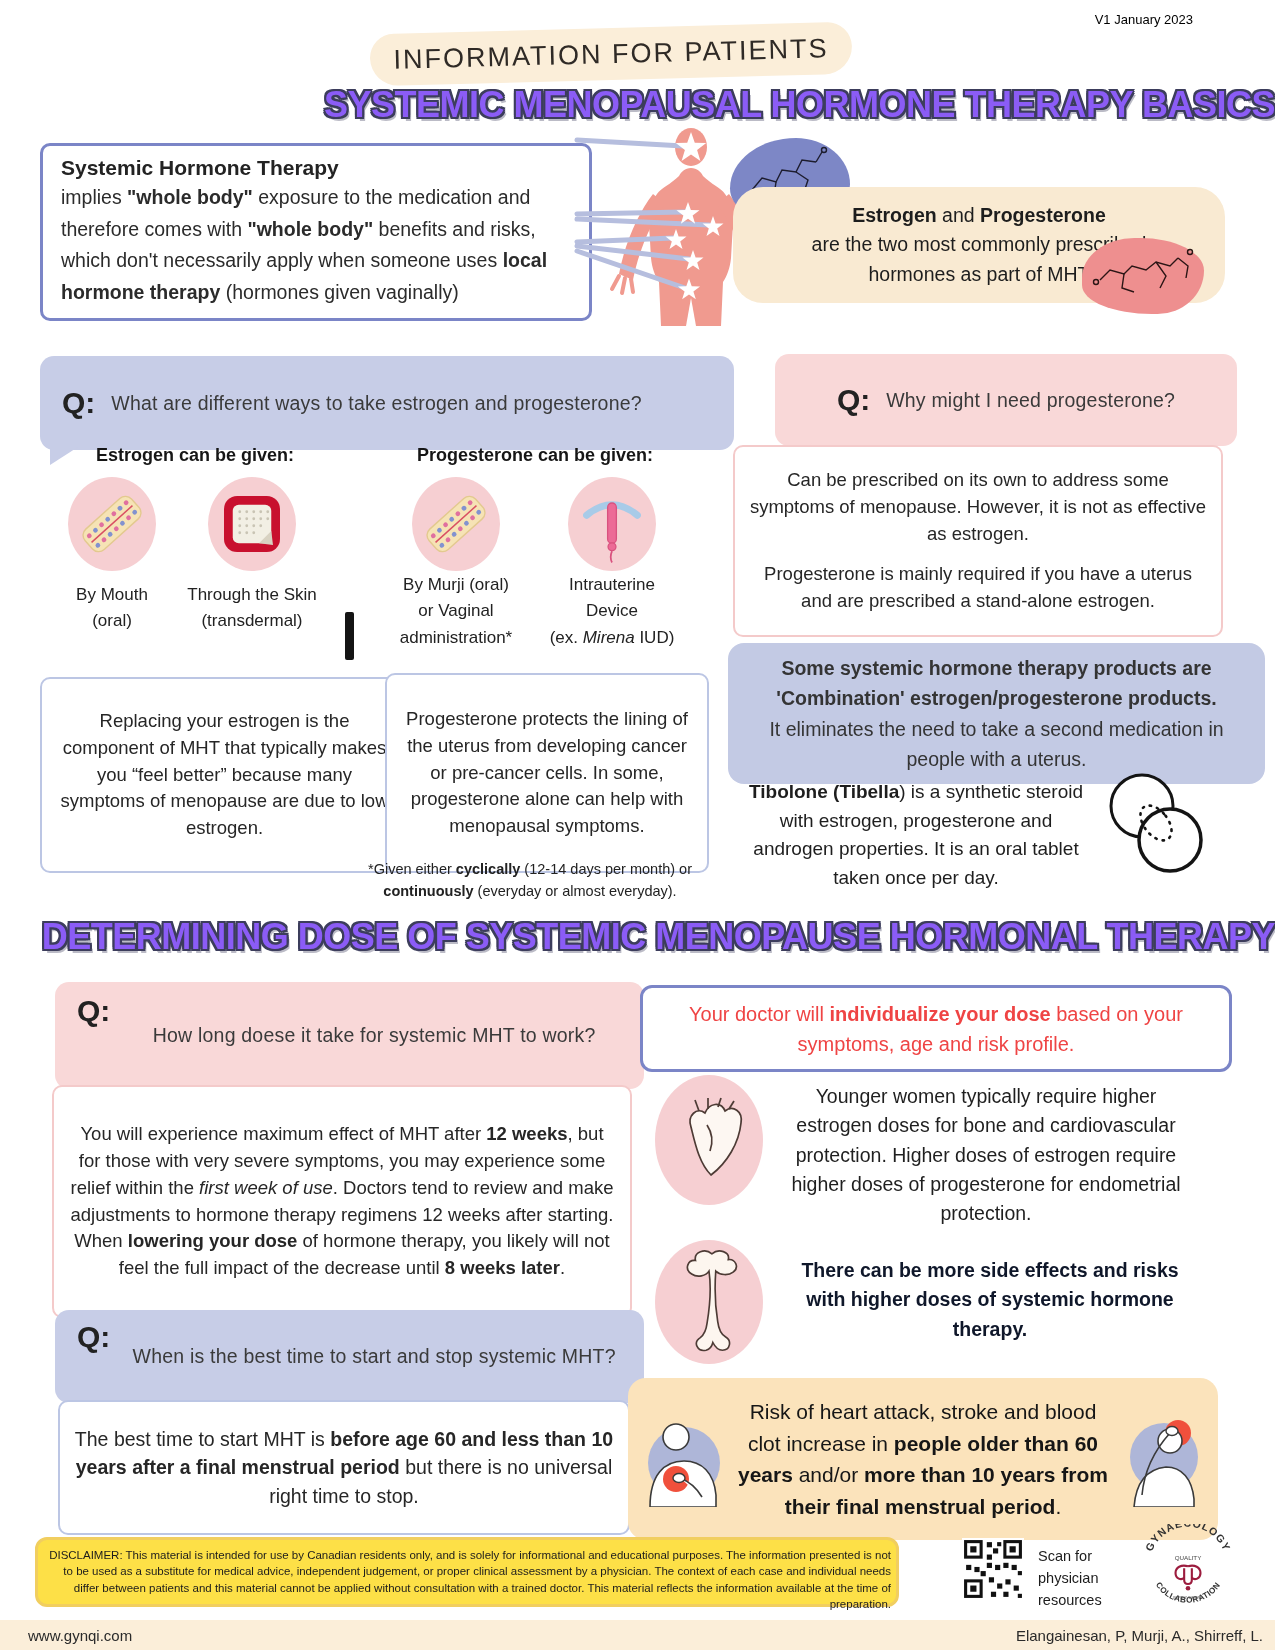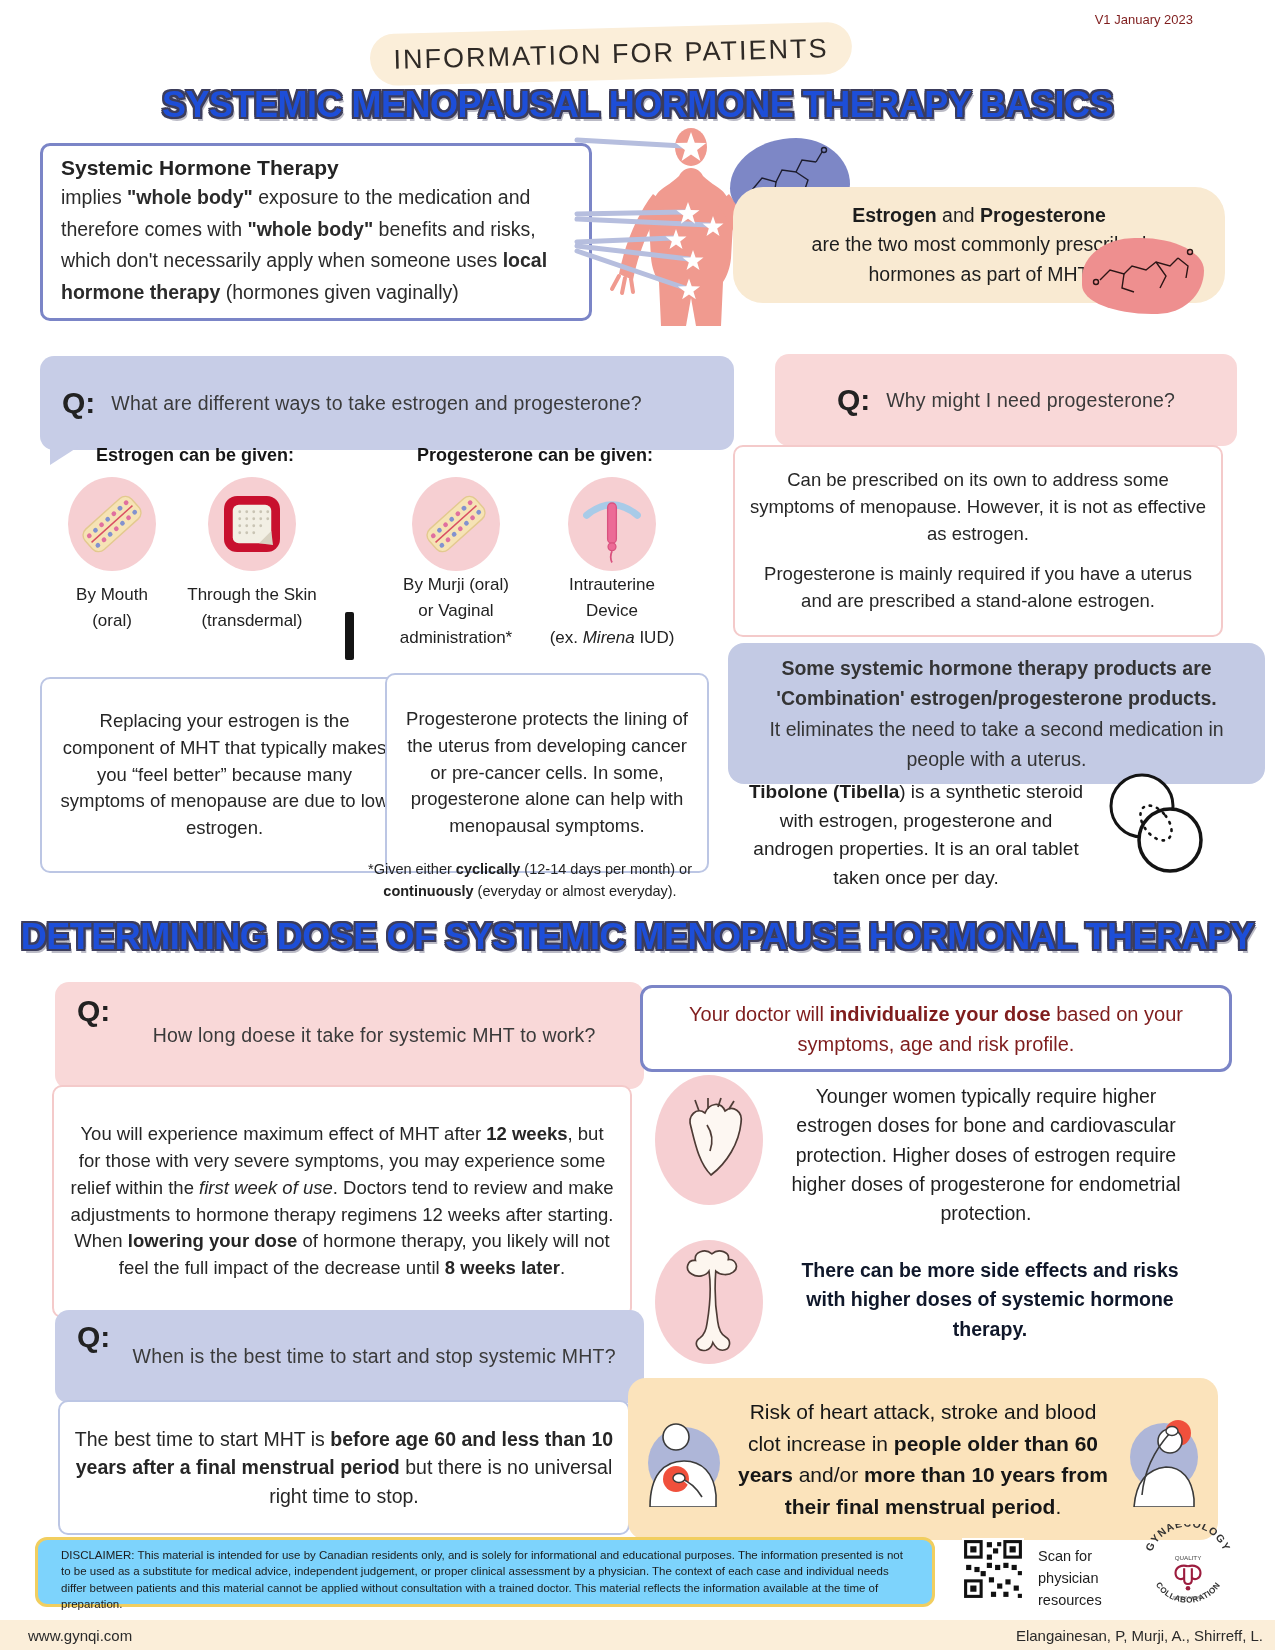--- a/index.html
+++ b/index.html
@@ -1,26 +1,26 @@
 <!DOCTYPE html>
 <html><head>
 <meta charset="utf-8">
 <style>
   html,body{margin:0;padding:0;background:#ffffff;}
   .page{position:relative;width:1275px;height:1650px;background:#fff;
         font-family:"Liberation Sans",sans-serif;color:#2f2f2f;overflow:hidden;}
   .abs{position:absolute;}
   
-  .big-title{font-weight:800;color:#1d4ed8;letter-spacing:-0.5px;text-align:center;margin:0;
+  .big-title{font-weight:800;color:#8b5cf6;letter-spacing:-0.5px;text-align:right;margin:0;
     text-shadow:-2px -2px 0 #3c3d5c,2px -2px 0 #3c3d5c,-2px 2px 0 #3c3d5c,2px 2px 0 #3c3d5c,
                 0 -2px 0 #3c3d5c,0 2px 0 #3c3d5c,-2px 0 0 #3c3d5c,2px 0 0 #3c3d5c,3px 4px 0 rgba(60,61,92,.35);}
   .banner{background:#fbeed9;border-radius:26px 26px 30px 30px;display:flex;align-items:center;justify-content:center;
           transform:rotate(-1.5deg);}
   .banner span{font-size:27px;letter-spacing:2px;color:#2f2a26;font-weight:500;}
-  .version{font-size:13px;color:#7f1d1d;}
+  .version{font-size:13px;color:#000000;}
   
   .intro-box{background:#fff;border:3px solid #7b85c7;border-radius:10px;padding:10px 18px;}
   .intro-head{font-weight:700;font-size:21px;color:#232323;display:block;margin-bottom:2px;}
   .intro-body{font-size:19.5px;line-height:1.62;color:#2b2b2b;}
   
   .cream-box{background:#f9ead2;border-radius:14px;display:flex;align-items:center;justify-content:center;
              text-align:center;font-size:19.5px;line-height:1.5;color:#1d1d1d;padding:6px 20px;}
   .blob{position:absolute;}
   
   .qbox{position:absolute;border-radius:14px;display:flex;align-items:center;padding:8px 22px;}
@@ -37,27 +37,27 @@
   .note.pinkb{border-color:#f4caca;}
   .subhead{font-weight:700;font-size:18px;color:#161616;text-align:center;}
   .circle{background:#f6cfd2;border-radius:50%;display:flex;align-items:center;justify-content:center;}
   .route-label{font-size:17px;line-height:1.55;text-align:center;color:#222;}
   .divider{background:#141414;border-radius:2px;}
   .footnote{font-size:14.5px;line-height:1.55;text-align:center;color:#222;}
   .lav-box{background:#c3cae4;border-radius:16px;display:flex;align-items:center;justify-content:center;
            text-align:center;font-size:19.5px;line-height:1.55;color:#343434;padding:8px 20px;}
   .tibolone{font-size:19px;line-height:1.5;text-align:center;color:#1e1e1e;}
   .blue-frame{background:#fff;border:3px solid #7b85c7;border-radius:12px;display:flex;align-items:center;
-              justify-content:center;text-align:center;font-size:20px;line-height:1.5;color:#7f1d1d;padding:4px 18px;}
+              justify-content:center;text-align:center;font-size:20px;line-height:1.5;color:#ef4444;padding:4px 18px;}
   .para{font-size:19.5px;line-height:1.5;text-align:center;color:#1f1f1f;}
   .para.bold{font-weight:700;color:#0f172a;}
   .risk-box{background:#fbe3bb;border-radius:18px;display:flex;align-items:center;gap:10px;padding:10px 14px;}
   .risk-text{flex:1;font-size:21px;line-height:1.5;text-align:center;color:#161616;}
-  .disclaimer{background:#7dd3fc;border:3px solid #f1ce5f;border-radius:12px;padding:7px 23px;
-              font-size:11.5px;line-height:1.42;color:#1c1c1c;}
+  .disclaimer{background:#fde047;border:3px solid #f1ce5f;border-radius:12px;padding:7px 5px;
+              font-size:11.5px;line-height:1.42;color:#1c1c1c;text-align:right;}
   .scan{font-size:14.5px;line-height:1.5;color:#1c1c1c;}
   .footer-bar{background:#fbeed9;display:flex;align-items:center;justify-content:space-between;
               padding:0 20px;font-size:15px;color:#2a2a2a;}
   .iconellipse{background:#f6cfd2;border-radius:50%;display:flex;align-items:center;justify-content:center;}
 </style>
 </head>
 <body>
 
 <div class="page">
 

